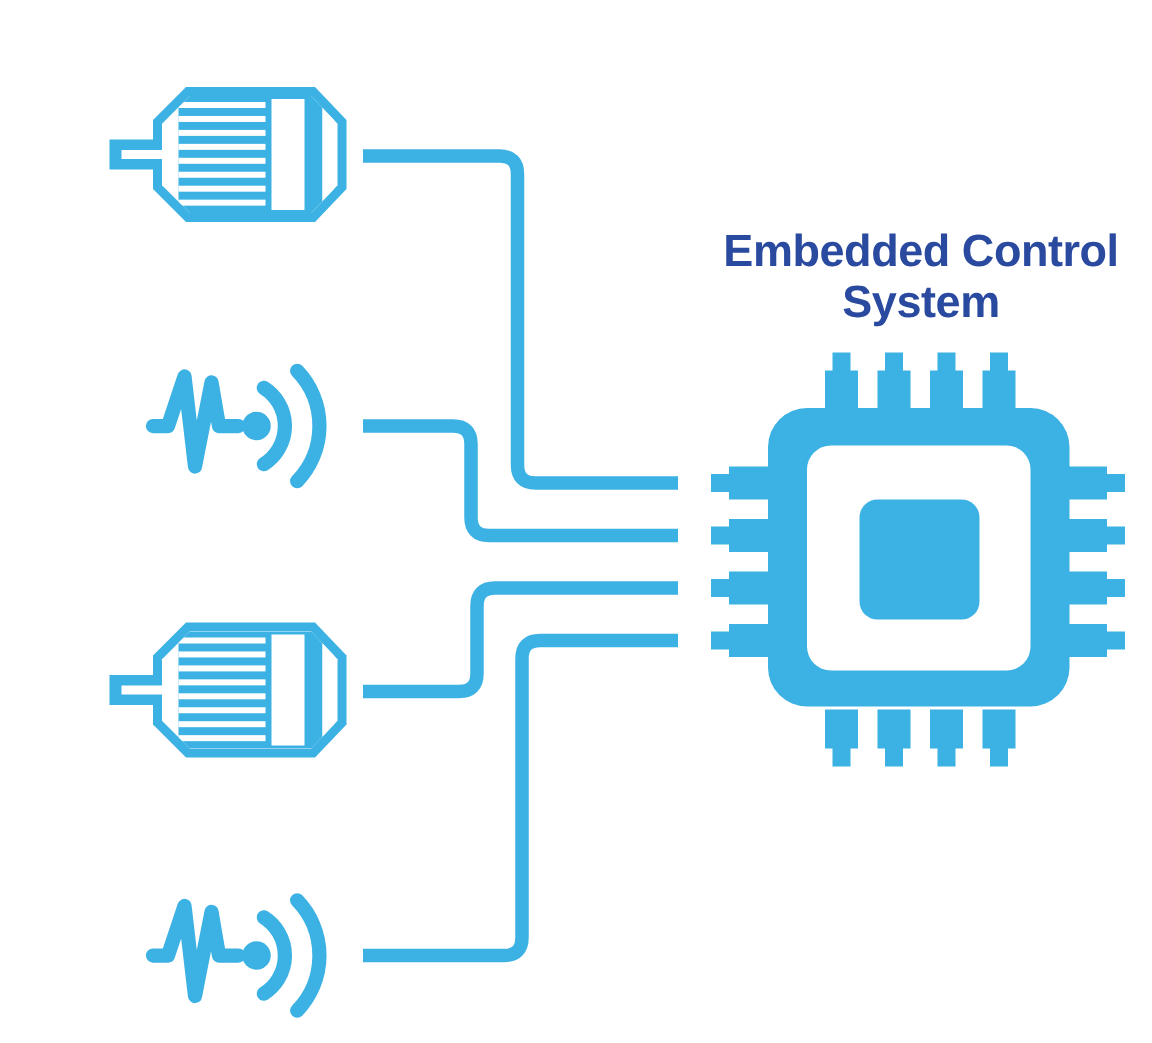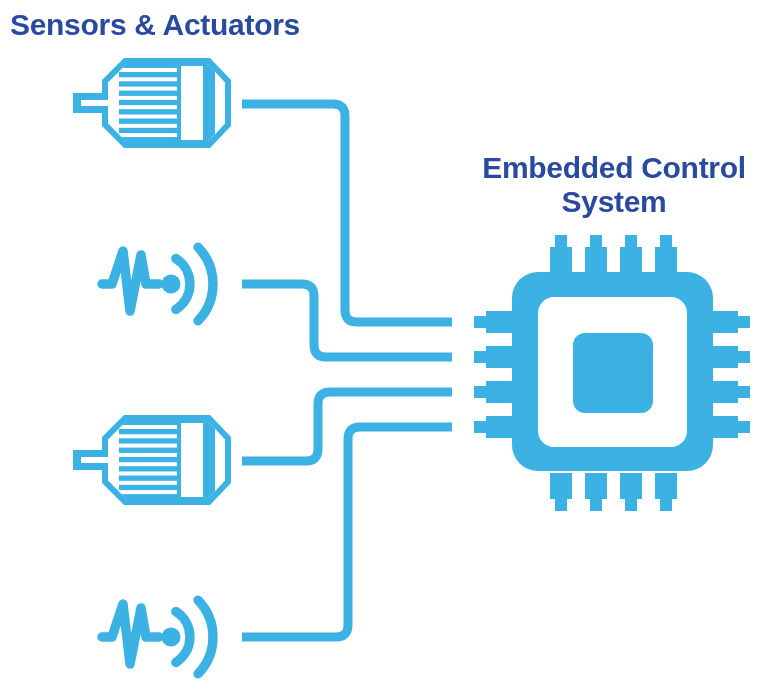--- a/index.html
+++ b/index.html
@@ -33,21 +33,20 @@
   .fill-accent{fill:var(--accent);}
   .fill-white{fill:#ffffff;}
   .stroke-accent{stroke:var(--accent);}
   .wire{fill:none;stroke:var(--accent);stroke-width:9;}
 </style>
 </head>
 <body>
 
 <div id="canvas">
 
-  <div id="left-title" class="abs title">Sensors &amp; Actuators</div>
 
   <div id="right-title" class="abs title">
     <div>Embedded Control</div>
     <div>System</div>
   </div>
 
   <svg class="abs" style="left:0;top:0" width="768" height="695" viewBox="0 0 768 695">
     <path class="wire" d="M242,104 L333,104 Q345,104 345,116 L345,310 Q345,322 357,322 L452,322"></path>
     <path class="wire" d="M242,284 L302,284 Q314,284 314,296 L314,345 Q314,357 326,357 L452,357"></path>
     <path class="wire" d="M242,461 L306,461 Q318,461 318,449 L318,404 Q318,392 330,392 L452,392"></path>

